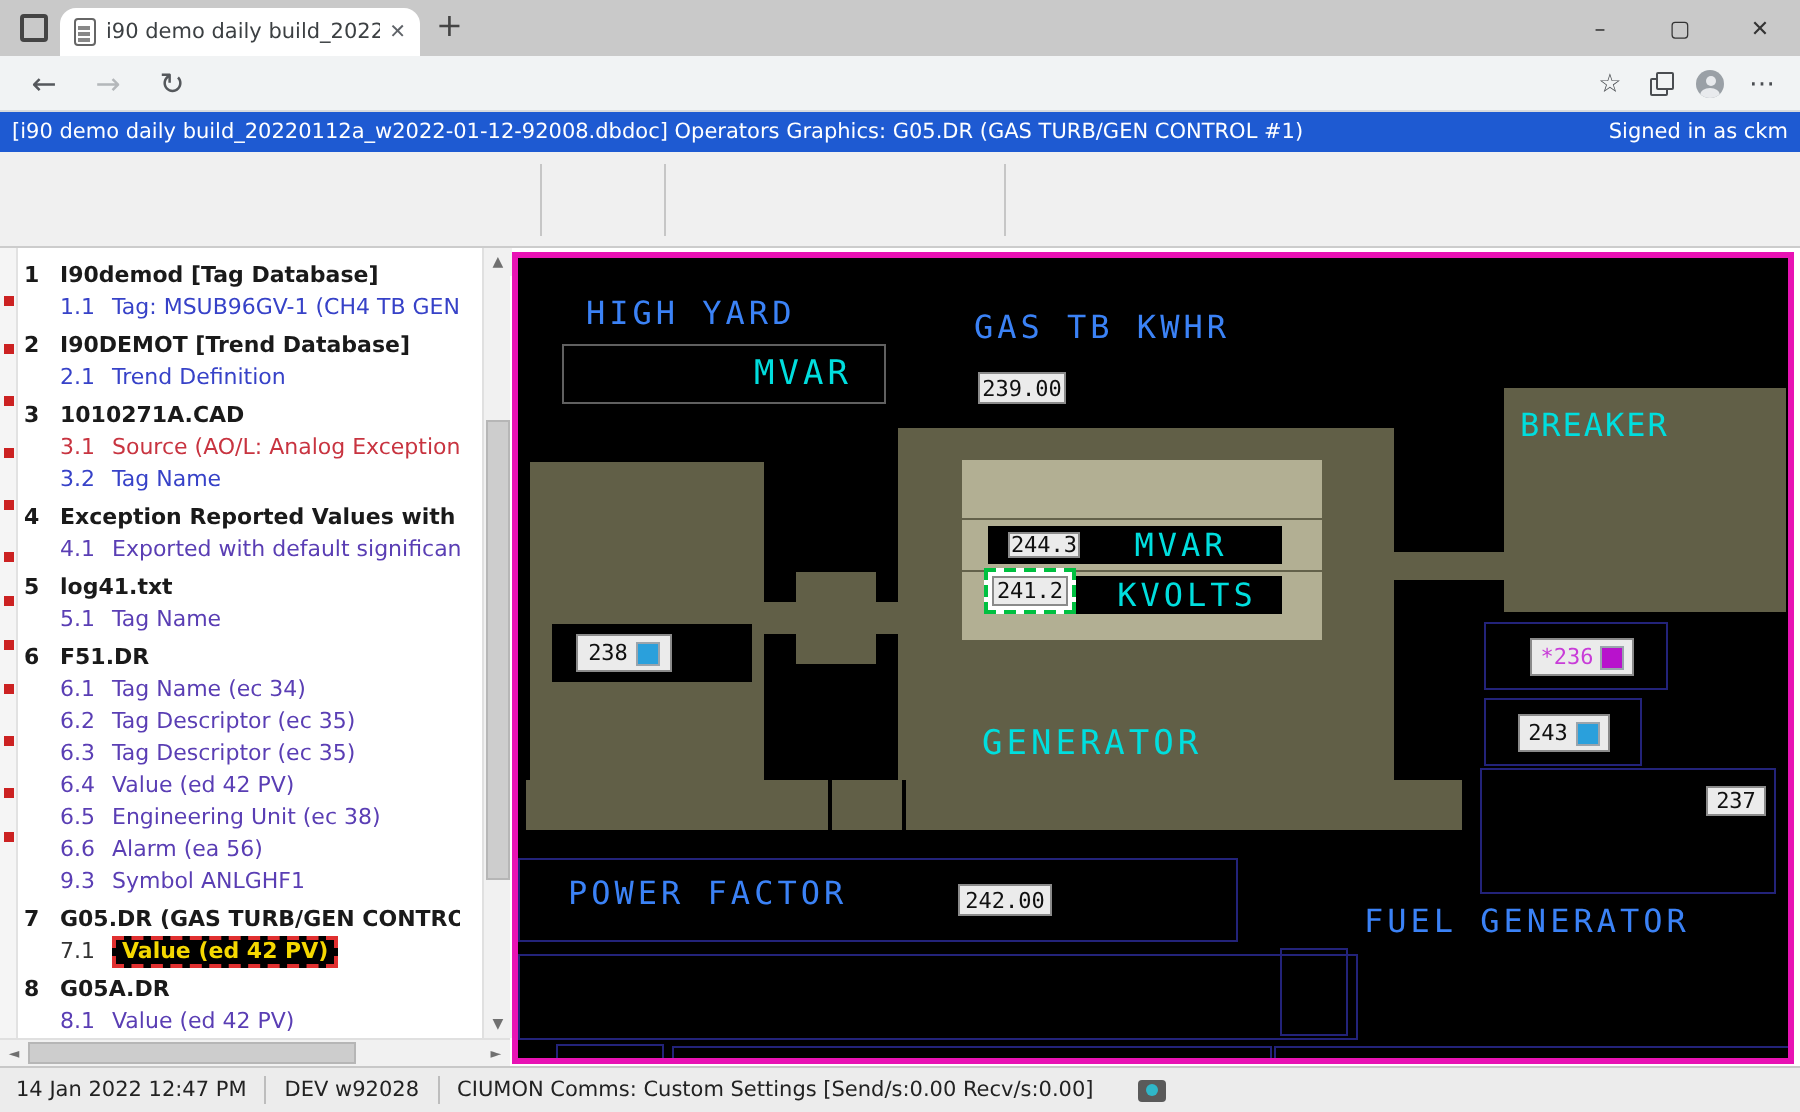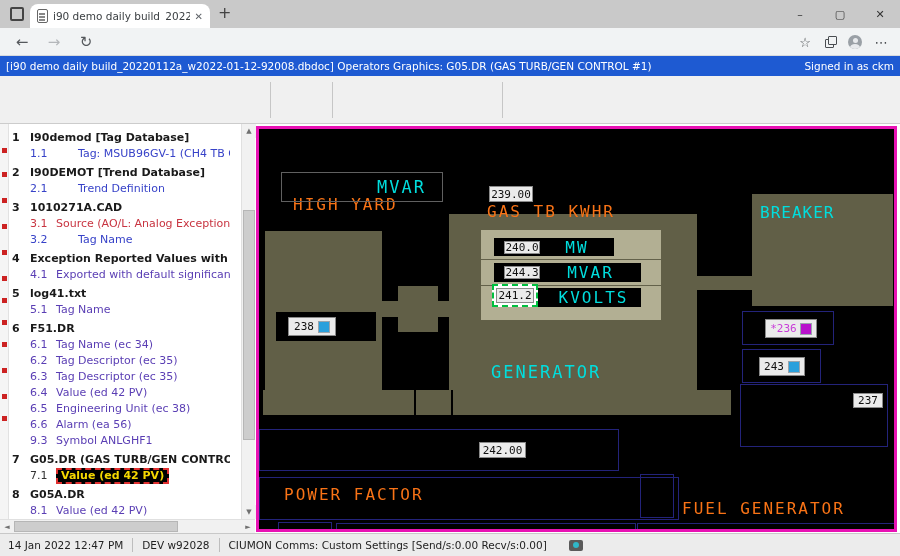--- a/index.html
+++ b/index.html
@@ -56,35 +56,35 @@
   .annot-strip { position:absolute; left:0; top:0; width:9px; height:395px; background:#f5f5f5; border-right:1px solid #e2e2e2; }
   .annot-strip i { position:absolute; left:2px; width:5px; height:5px; background:#c22; }
   .tree { position:absolute; left:12px; top:6px; width:218px; height:388px; overflow:hidden; font-size:11px; }
   .tree-row { height:16px; line-height:16px; white-space:nowrap; display:flex; align-items:center; }
   .tree-row.lvl1 { font-weight:bold; color:#1a1a1a; margin-top:3px; }
   .tree-row.lvl1:first-child { margin-top:0; }
   .tree-row.lvl2 { padding-left:18px; }
   .tnum { flex:0 0 auto; margin-right:6px; }
   .lvl1 .tnum { width:12px; }
   .lvl2 .tnum { width:20px; }
-  .st-blue { color:#3742c8;gap:22px; } .st-blue .tlabel { color:#3742c8; }
+  .st-blue { color:#3742c8; } .st-blue .tlabel { color:#3742c8; }
   .st-purple, .st-purple .tlabel { color:#5a3eb4; }
   .st-red, .st-red .tlabel { color:#c83440; }
   .st-selected .tnum { color:#333; }
   .sel-box { background:#000; color:#f5d800; font-weight:bold; border:2px dashed #e03030; padding:0 3px; height:16px; line-height:12px; display:inline-flex; align-items:center; }
   .vscroll { position:absolute; left:241px; top:0px; width:14px; height:395px; background:#f1f1f1; border-left:1px solid #e0e0e0; }
   .vthumb { position:absolute; left:1px; top:86px; width:12px; height:230px; background:#cdcdcd; border:1px solid #b6b6b6; }
   .sarrow { position:absolute; width:14px; height:14px; font-size:7px; color:#707070; display:flex; align-items:center; justify-content:center; background:#f1f1f1; }
   .hscroll { position:absolute; left:0; top:395px; width:255px; height:14px; background:#f1f1f1; border-top:1px solid #e0e0e0; }
   .hthumb { position:absolute; left:14px; top:1px; width:164px; height:11px; background:#cdcdcd; border:1px solid #b6b6b6; }
 
   
   .canvas { position:absolute; left:256px; top:126px; width:641px; height:406px; background:#000; border:3px solid #e812b4; overflow:hidden; font-family:"DejaVu Sans Mono", monospace; }
   .canvas > div { position:absolute; }
-  .wlabel { color:#f97316; font-size:16px; letter-spacing:2px; white-space:nowrap;margin-top:48px; }
+  .wlabel { color:#3b82f6; font-size:16px; letter-spacing:2px; white-space:nowrap; }
   .clabel { color:#00dede; font-size:17px; letter-spacing:2px; white-space:nowrap; }
   .vbox { background:#ebebeb; border:1px solid #8a8a8a; color:#101010; font-size:11px; display:flex; align-items:center; justify-content:center; white-space:nowrap; }
   .olive { background:#615f47; }
   .navybox { border:1px solid #23237a; }
   .sq { width:12px; height:12px; border:1px solid #9aa4ac; flex:0 0 auto; }
   .sq.blue { background:#2aa0dc; }
   .sq.mag { background:#b812cc; }
   .mvar-box { border:1px solid #606060; display:flex; align-items:center; justify-content:flex-end; padding-right:16px; }
   .meter-row { background:#000; display:flex; align-items:center; }
   .meter-label { flex:1; text-align:center; color:#00dede; font-size:16px; letter-spacing:2px; }
@@ -410,24 +410,20 @@
     <span class="clabel">MVAR</span>
   </div>
 
   <div class="wlabel" style="left:228px;top:25px">GAS TB KWHR</div>
   <div class="vbox" style="left:230px;top:57px;width:44px;height:16px">239.00</div>
 
   <div style="left:222px;top:101px;width:180px;height:90px;background:#b2af93">
     <span class="sep" style="top:29px"></span>
     <span class="sep" style="top:55px"></span>
   </div>
-  <div class="meter-row" style="left:235px;top:109px;width:120px;height:18px">
-    <span class="vbox" style="position:relative;margin-left:10px;width:36px;height:13px">240.0</span>
-    <span class="meter-label">MW</span>
-  </div>
   <div class="meter-row" style="left:235px;top:134px;width:147px;height:19px">
     <span class="vbox" style="position:relative;margin-left:10px;width:36px;height:13px">244.3</span>
     <span class="meter-label">MVAR</span>
   </div>
   <div class="meter-row" style="left:235px;top:159px;width:147px;height:19px;padding-left:52px">
     <span class="meter-label">KVOLTS</span>
   </div>
   <div class="sel-outline" style="left:233px;top:155px">
     <span class="vbox" style="position:relative;width:38px;height:15px">241.2</span>
   </div>

